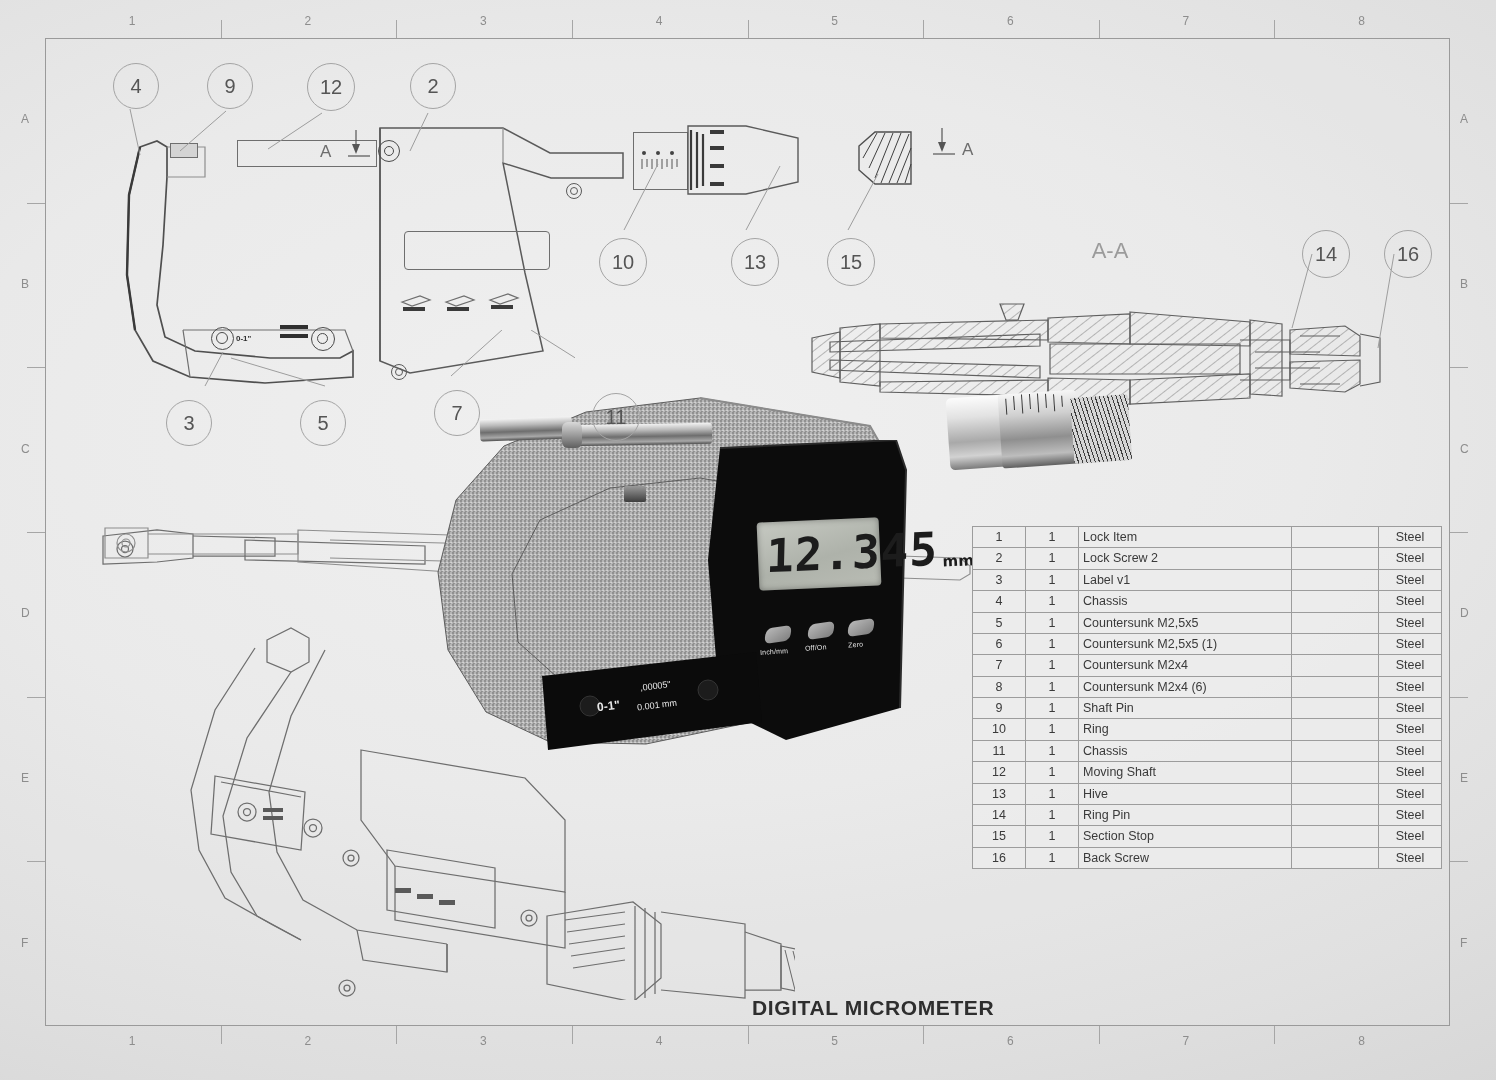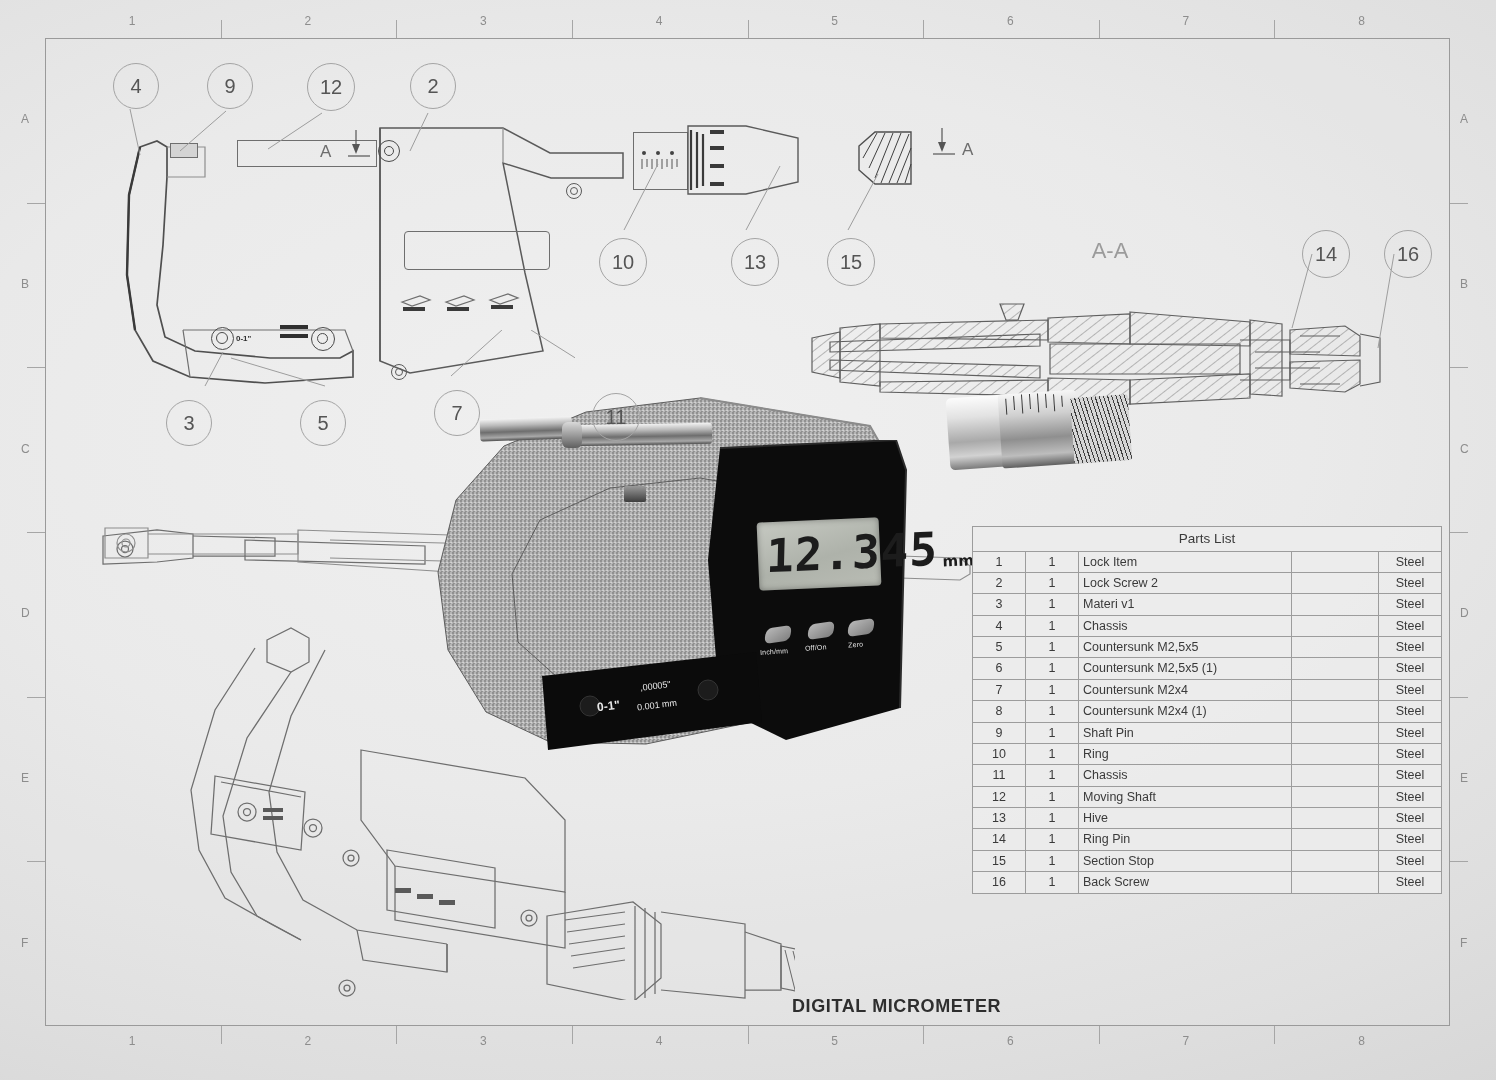--- a/index.html
+++ b/index.html
@@ -77,22 +77,22 @@
     line-height:1.15;
   }
   #parts-list .tl-title{text-align:center;font-size:13.5px;padding:4px;}
   #parts-list thead td{text-align:center;vertical-align:middle;}
   .c-item{width:44px;text-align:center;}
   .c-qty{width:44px;text-align:center;}
   .c-pn{text-align:left;padding-left:8px;}
   .c-desc{width:78px;}
   .c-mat{width:54px;text-align:center;}
   .sheet-title{
-    position:absolute;left:792px;top:996px;color:#2e2e2e;
-    font-size:18px;font-weight:bold;letter-spacing:.6px;
+    position:absolute;left:752px;top:996px;color:#2e2e2e;
+    font-size:21px;font-weight:bold;letter-spacing:.6px;
   }
   .section-title{
     position:absolute;text-align:center;color:#9b9b9b;font-size:22px;line-height:1.35;margin-top:36px;
   }
   .cut-mark{position:absolute;color:#6d6d6d;font-size:17px;}
 </style>
 </head>
 <body>
 
 <div id="page">
@@ -480,43 +480,40 @@
   </svg>
   <svg width="400" height="160" style="position:absolute;left:175px;top:330px;">
     <line x1="30" y1="56" x2="48" y2="22" stroke="#9d9d9d" stroke-width="1"></line>
     <line x1="150" y1="56" x2="56" y2="28" stroke="#9d9d9d" stroke-width="1"></line>
     <line x1="276" y1="46" x2="338" y2="-10" stroke="#9d9d9d" stroke-width="1"></line>
     <line x1="432" y1="48" x2="356" y2="0" stroke="#9d9d9d" stroke-width="1"></line>
   </svg>
 
   <table id="parts-list">
     <thead>
-      <tr>
-        <td class="tl-title" colspan="5">Parts List</td>
-      </tr>
     </thead>
     <tbody id="parts-list-body">
         <tr>
           <td class="c-item">1</td>
           <td class="c-qty">1</td>
           <td class="c-pn">Lock Item</td>
           <td class="c-desc"></td>
           <td class="c-mat">Steel</td>
         </tr>
         <tr>
           <td class="c-item">2</td>
           <td class="c-qty">1</td>
           <td class="c-pn">Lock Screw 2</td>
           <td class="c-desc"></td>
           <td class="c-mat">Steel</td>
         </tr>
         <tr>
           <td class="c-item">3</td>
           <td class="c-qty">1</td>
-          <td class="c-pn">Materi v1</td>
+          <td class="c-pn">Label v1</td>
           <td class="c-desc"></td>
           <td class="c-mat">Steel</td>
         </tr>
         <tr>
           <td class="c-item">4</td>
           <td class="c-qty">1</td>
           <td class="c-pn">Chassis</td>
           <td class="c-desc"></td>
           <td class="c-mat">Steel</td>
         </tr>
@@ -537,21 +534,21 @@
         <tr>
           <td class="c-item">7</td>
           <td class="c-qty">1</td>
           <td class="c-pn">Countersunk M2x4</td>
           <td class="c-desc"></td>
           <td class="c-mat">Steel</td>
         </tr>
         <tr>
           <td class="c-item">8</td>
           <td class="c-qty">1</td>
-          <td class="c-pn">Countersunk M2x4 (1)</td>
+          <td class="c-pn">Countersunk M2x4 (6)</td>
           <td class="c-desc"></td>
           <td class="c-mat">Steel</td>
         </tr>
         <tr>
           <td class="c-item">9</td>
           <td class="c-qty">1</td>
           <td class="c-pn">Shaft Pin</td>
           <td class="c-desc"></td>
           <td class="c-mat">Steel</td>
         </tr>

